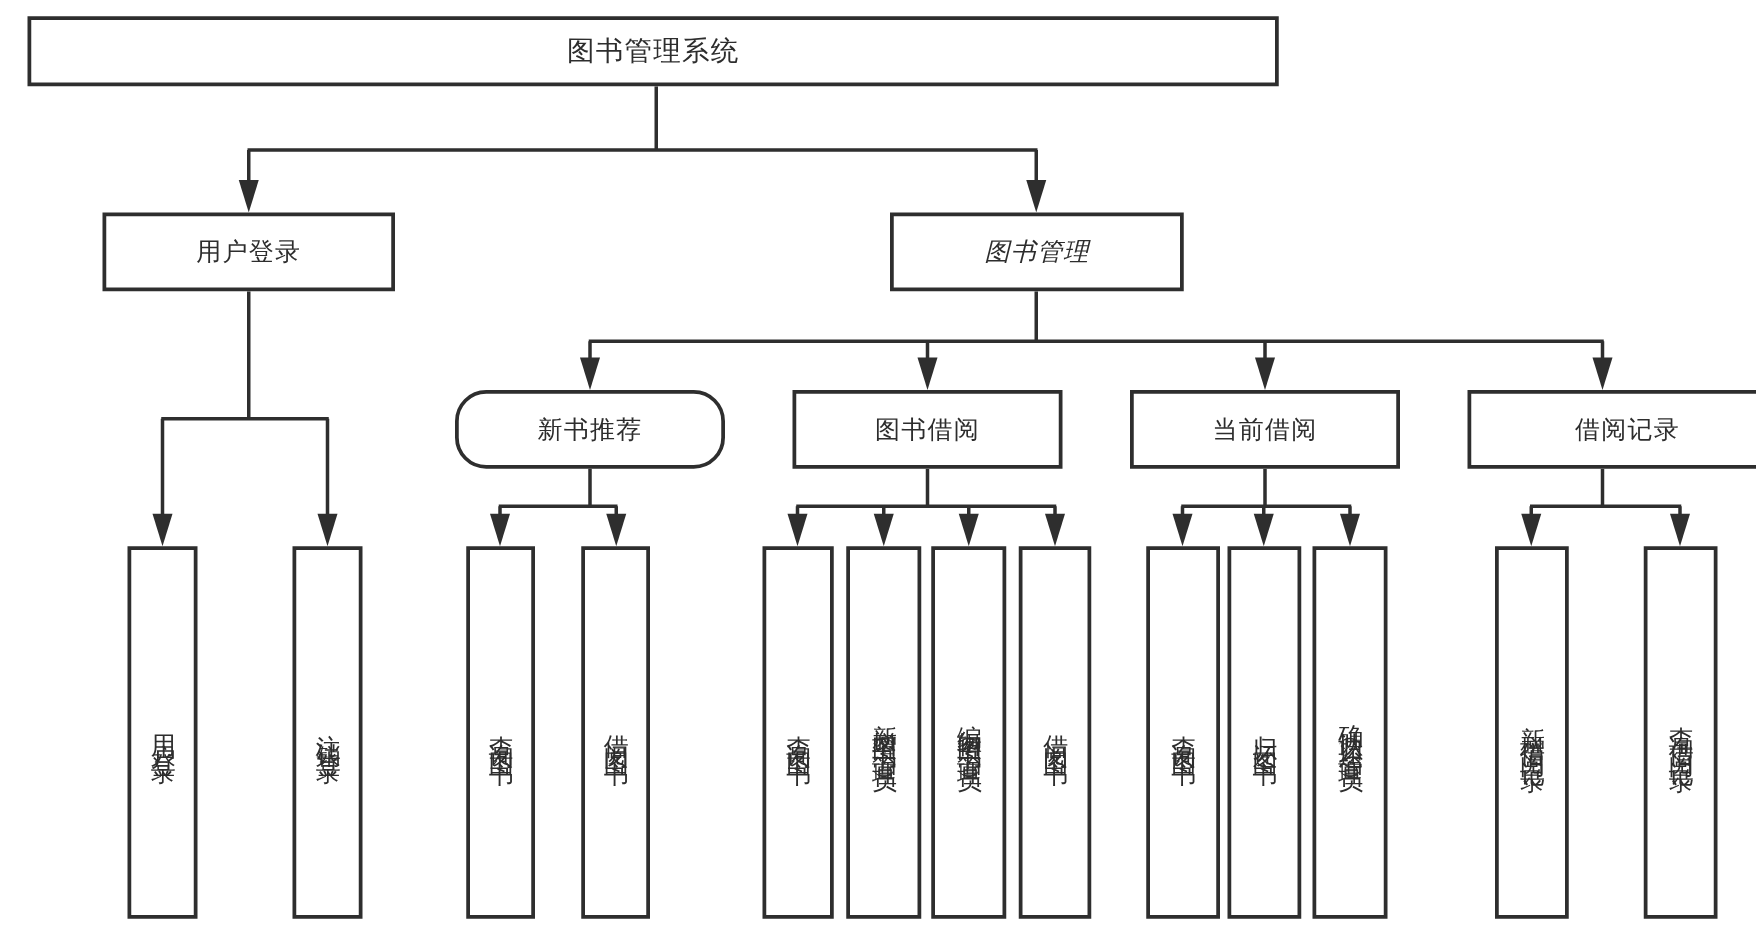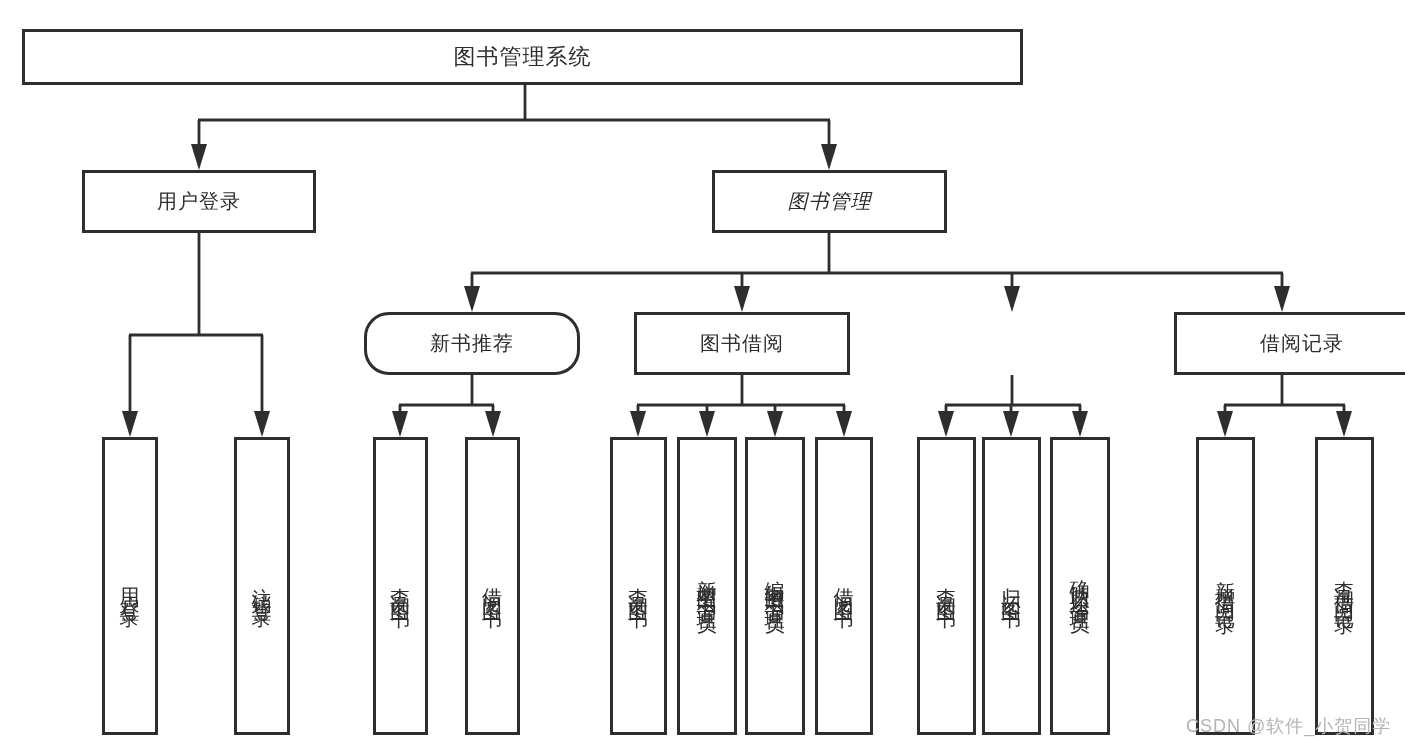--- a/index.html
+++ b/index.html
@@ -120,38 +120,38 @@
       <polygon points="767,411 783,411 775,437"></polygon>
       <polygon points="836,411 852,411 844,437"></polygon>
       <polygon points="938,411 954,411 946,437"></polygon>
       <polygon points="1003,411 1019,411 1011,437"></polygon>
       <polygon points="1072,411 1088,411 1080,437"></polygon>
       <polygon points="1217,411 1233,411 1225,437"></polygon>
       <polygon points="1336,411 1352,411 1344,437"></polygon>
     </g>
   </svg>
 
-  <div class="hnode root-node" style="left:22px; top:13px; width:1001px; height:56px;margin-top:16px;">图书管理系统</div>
+  <div class="hnode root-node" style="left:22px; top:13px; width:1001px; height:56px;">图书管理系统</div>
 
   <div class="hnode" style="left:82px; top:170px; width:234px; height:63px;">用户登录</div>
   <div class="hnode" style="left:712px; top:170px; width:235px; height:63px;font-style:italic;">图书管理</div>
 
   <div class="hnode" style="left:364px; top:312px; width:216px; height:63px;border-radius:25px;">新书推荐</div>
   <div class="hnode" style="left:634px; top:312px; width:216px; height:63px;">图书借阅</div>
+  <div class="hnode" style="left:904px; top:312px; width:216px; height:63px;">当前借阅</div>
   <div class="hnode" style="left:1174px; top:312px; width:256px; height:63px;">借阅记录</div>
 
   <div class="leaf" style="left:102px; width:56px;">用户登录</div>
   <div class="leaf" style="left:234px; width:56px;">注销登录</div>
   <div class="leaf" style="left:373px; width:55px;">查询图书</div>
   <div class="leaf" style="left:465px; width:55px;">借阅图书</div>
   <div class="leaf" style="left:610px; width:57px;">查询图书</div>
   <div class="leaf long" style="left:677px; width:60px;">新增图书（管理员）</div>
   <div class="leaf long" style="left:745px; width:60px;">编辑图书（管理员）</div>
   <div class="leaf" style="left:815px; width:58px;">借阅图书</div>
   <div class="leaf" style="left:917px; width:59px;">查询图书</div>
   <div class="leaf" style="left:982px; width:59px;">归还图书</div>
   <div class="leaf long" style="left:1050px; width:60px;">确认归还（管理员）</div>
   <div class="leaf" style="left:1196px; width:59px;">新增借阅记录</div>
   <div class="leaf" style="left:1315px; width:59px;">查询借阅记录</div>
 
-  <div id="watermark">CSDN @软件_小贺同学</div>
 
 </div>
 
 </body></html>

